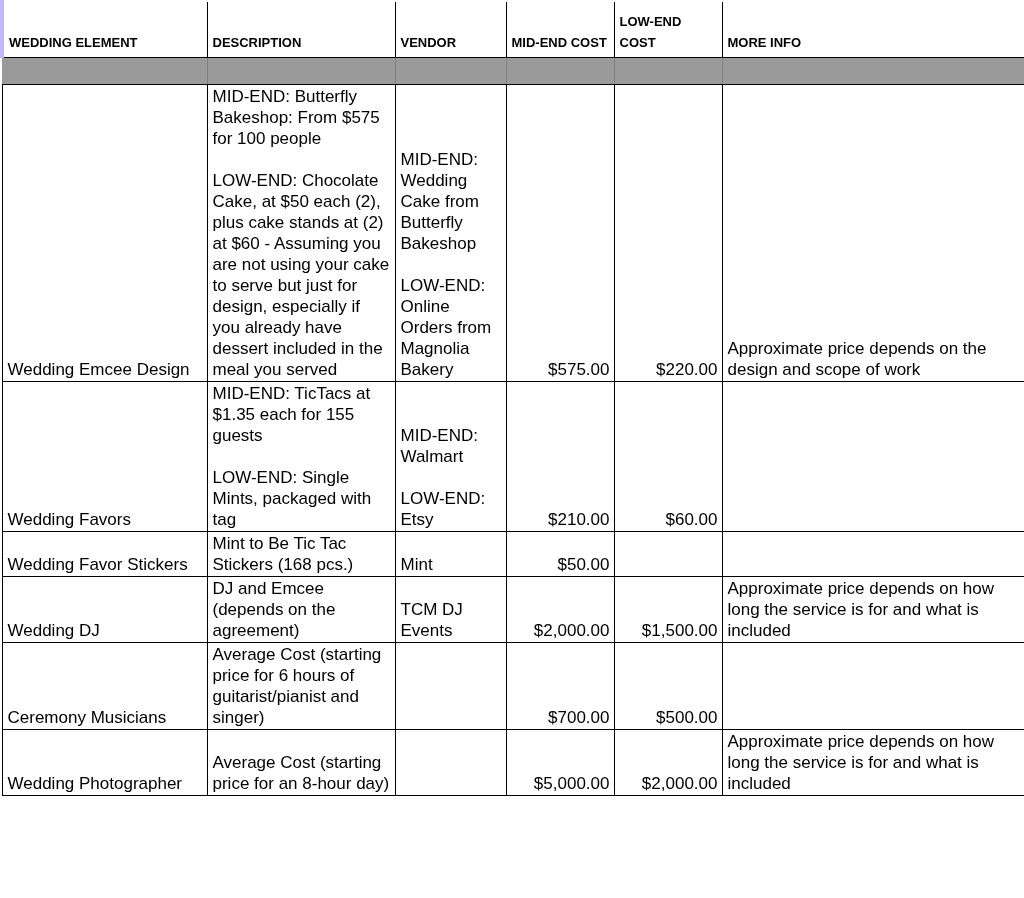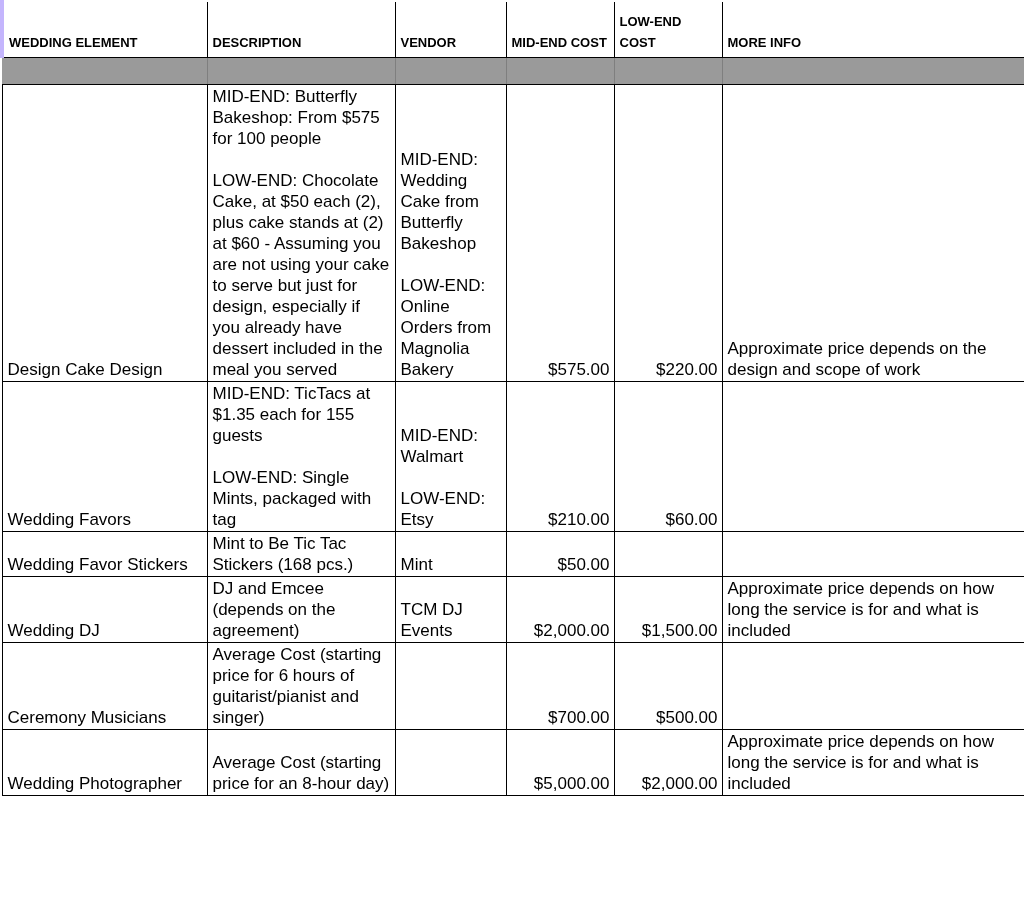--- a/index.html
+++ b/index.html
@@ -119,21 +119,21 @@
         <td class="first"></td>
         <td></td>
         <td></td>
         <td></td>
         <td></td>
         <td class="last"></td>
       </tr>
 
 
       <tr class="data-row">
-        <td class="txt">Design Cake Design</td>
+        <td class="txt">Wedding Emcee Design</td>
         <td class="txt pre">MID-END: Butterfly Bakeshop: From $575 for 100 people
 
 LOW-END: Chocolate Cake, at $50 each (2), plus cake stands at (2) at $60 - Assuming you are not using your cake to serve but just for design, especially if you already have dessert included in the meal you served</td>
         <td class="txt pre">MID-END: Wedding Cake from Butterfly Bakeshop
 
 LOW-END: Online Orders from Magnolia Bakery</td>
         <td class="num">$575.00</td>
         <td class="num">$220.00</td>
         <td class="txt">Approximate price depends on the design and scope of work</td>
       </tr>

